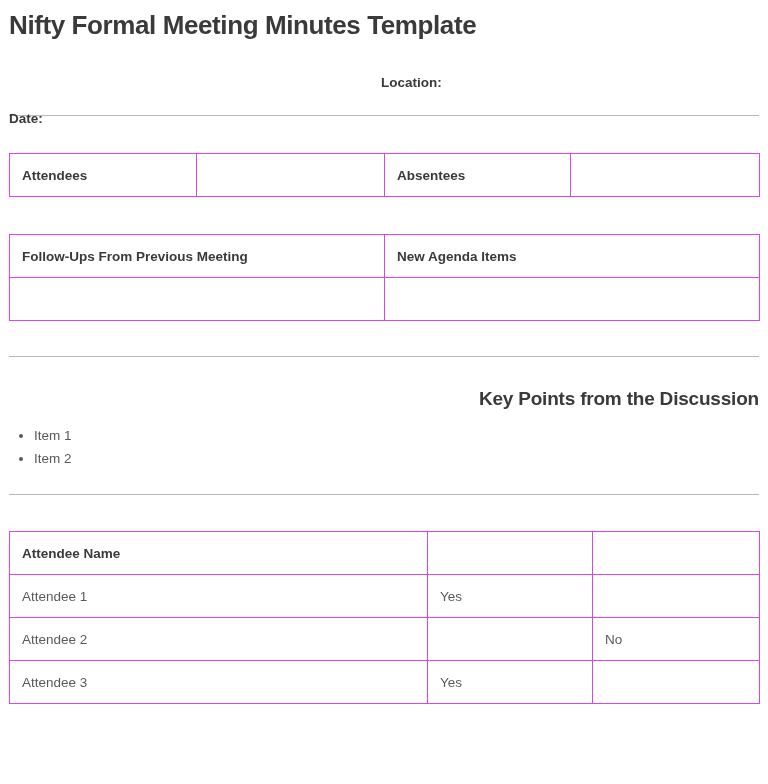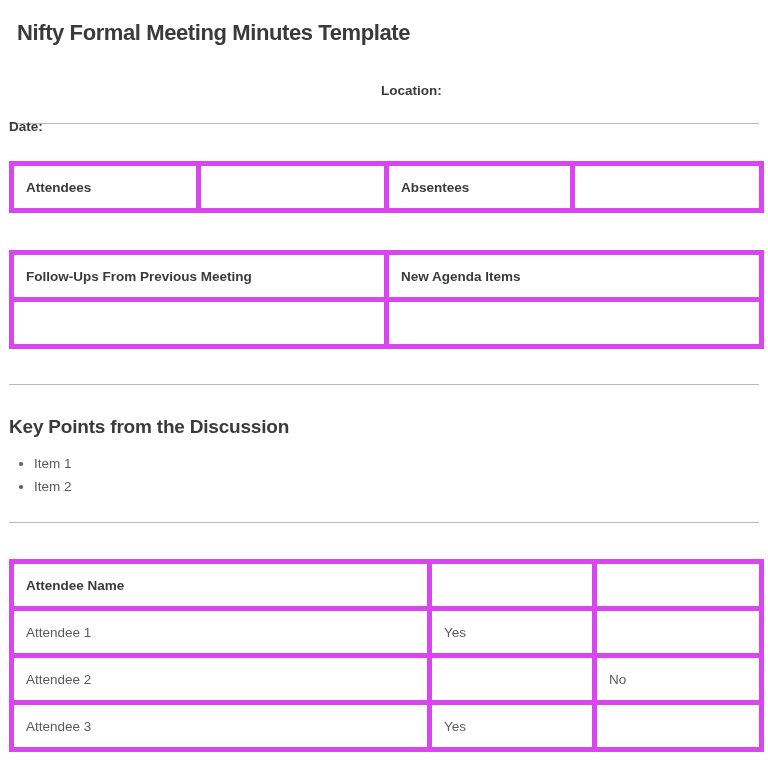--- a/index.html
+++ b/index.html
@@ -19,23 +19,23 @@
   .page {
     position: relative;
     width: 768px;
     height: 784px;
     box-sizing: border-box;
     padding: 0 9px;
   }
 
   
   .doc-title {
-    margin: 8px;
+    margin: 0;
     padding-top: 6px;
-    font-size: 22px;
+    font-size: 26px;
     line-height: 38px;
     font-weight: bold;
     letter-spacing: -0.4px;
     color: #3a3a3a;
   }
 
   
   .meta-row {
     position: relative;
     height: 30px;
@@ -67,21 +67,21 @@
   .rule-mid { margin-top: 35px; }
   .rule-bottom { margin-top: 24px; }
 
   
   table.grid {
     border-collapse: collapse;
     width: 750px;
     table-layout: fixed;
   }
   table.grid td {
-    border: 5px solid #d946ef;
+    border: 1px solid #d946ef;
     height: 42px;
     padding: 0 12px;
     vertical-align: middle;
     font-size: 13.5px;
     color: #5a5a5a;
     background: #ffffff;
   }
   table.grid td.hd {
     font-weight: bold;
     color: #3a3a3a;
@@ -98,20 +98,21 @@
 
   
   .section-heading {
     margin: 0;
     padding-top: 30px;
     font-size: 19px;
     line-height: 24px;
     font-weight: bold;
     letter-spacing: -0.2px;
     color: #3a3a3a;
+    text-align: right;
   }
 
   
   ul.keypoints {
     margin: 14px 0 0 0;
     padding-left: 25px;
     list-style-type: disc;
   }
   ul.keypoints li {
     font-size: 13.5px;

